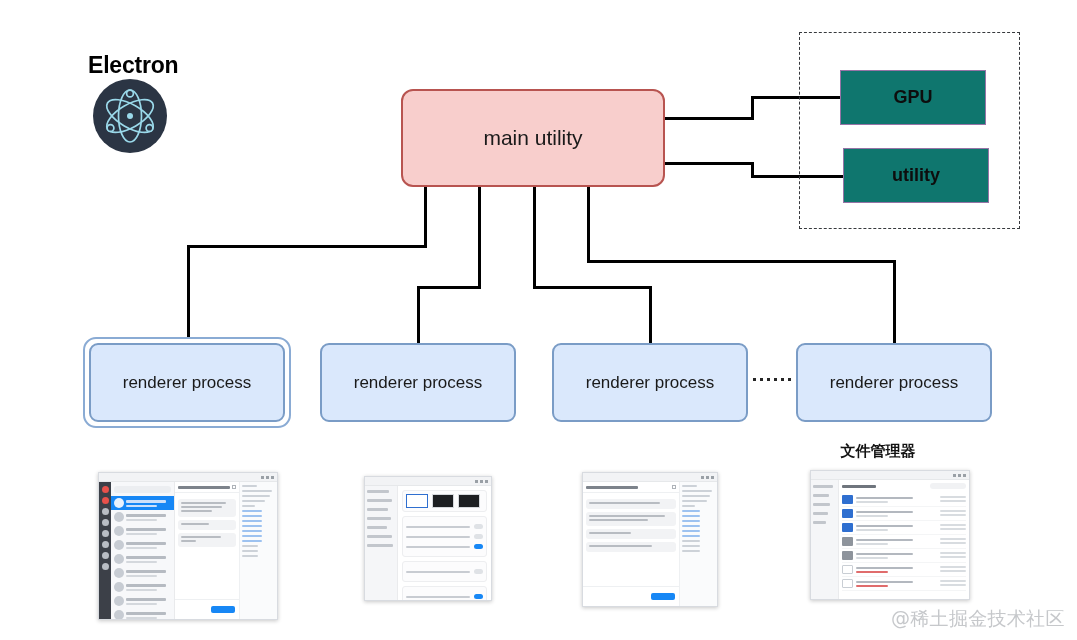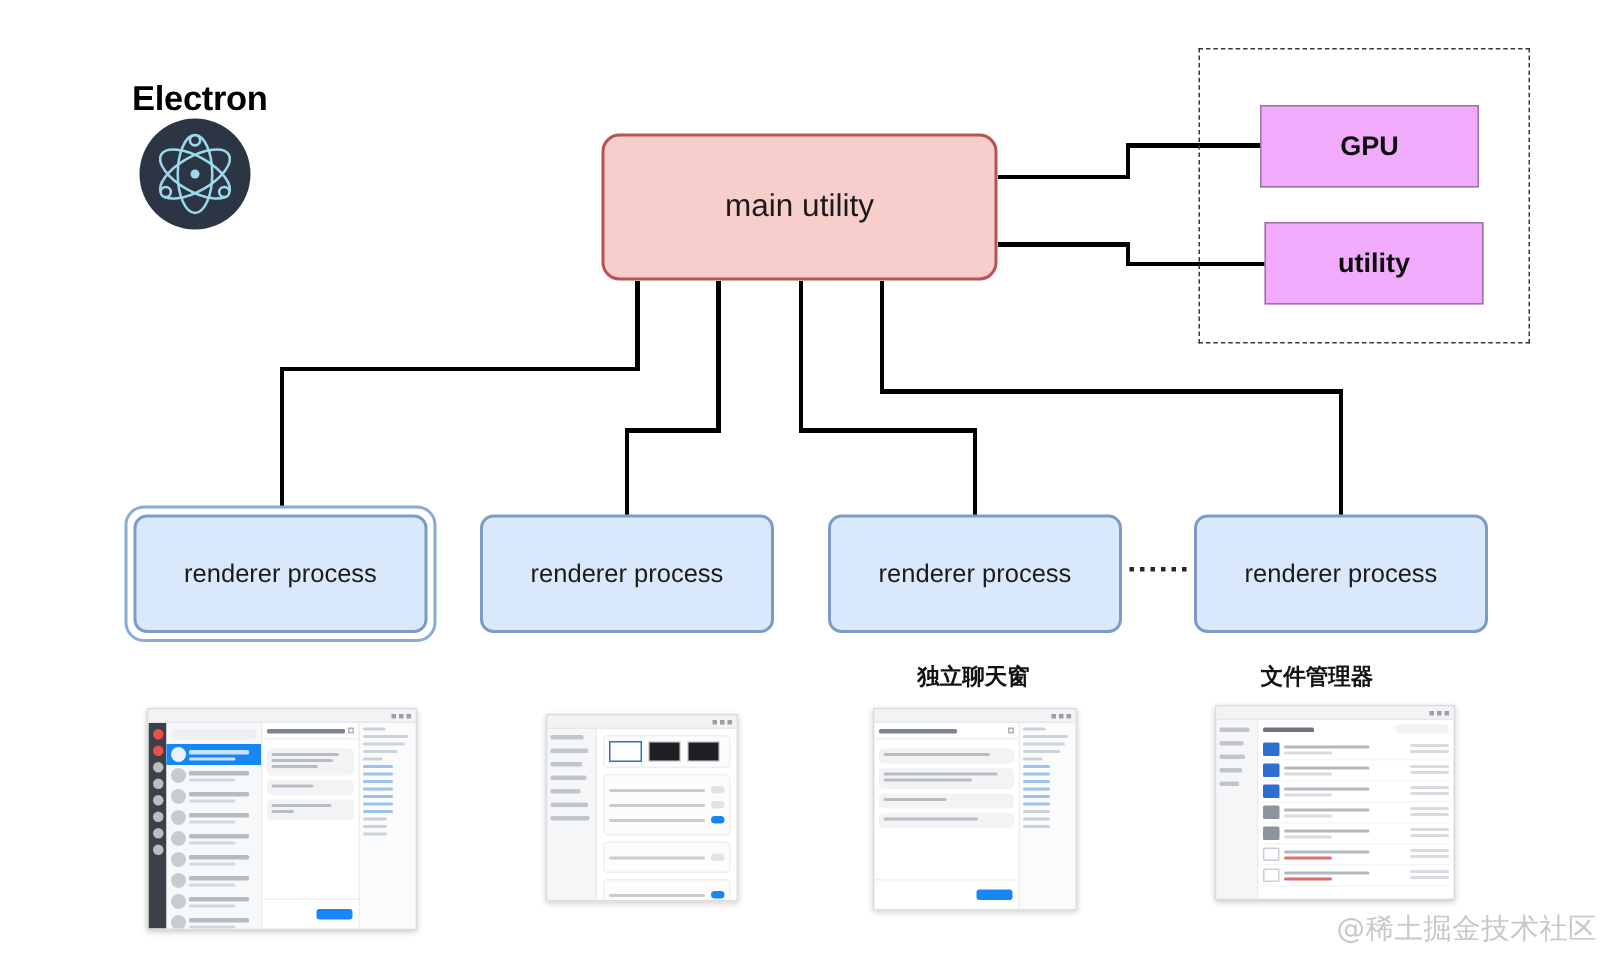--- a/index.html
+++ b/index.html
@@ -46,21 +46,21 @@
   }
   .node-main {
     left: 401px; top: 89px; width: 264px; height: 98px;
     background: #f8cecc;
     border: 2.5px solid #b85450;
     border-radius: 12px;
     font-size: 21px; color: #1a1a1a;
   }
   .node-sub {
     width: 146px; height: 55px;
-    background: #f0abfc;
+    background: #0f766e;
     border: 1.5px solid #9673a6;
     font-size: 18px; font-weight: bold; color: #0d0d0d;
   }
   .node-gpu     { left: 840px; top: 70px; }
   .node-utility { left: 843px; top: 148px; }
 
   .node-renderer {
     width: 196px; height: 79px;
     background: #dae8fc;
     border: 2px solid #7a9cc6;
@@ -247,21 +247,20 @@
 
   <div class="ellipsis">
     <span></span>
       <span></span>
       <span></span>
       <span></span>
       <span></span>
       <span></span>
   </div>
 
-  <div class="caption c3">独立聊天窗</div>
   <div class="caption c4">文件管理器</div>
 
   <div class="thumb t1">
     <div class="tbar">
         <i></i>
         <i></i>
         <i></i>
       </div>
     <div class="tbody">
       <div class="qq-rail">

